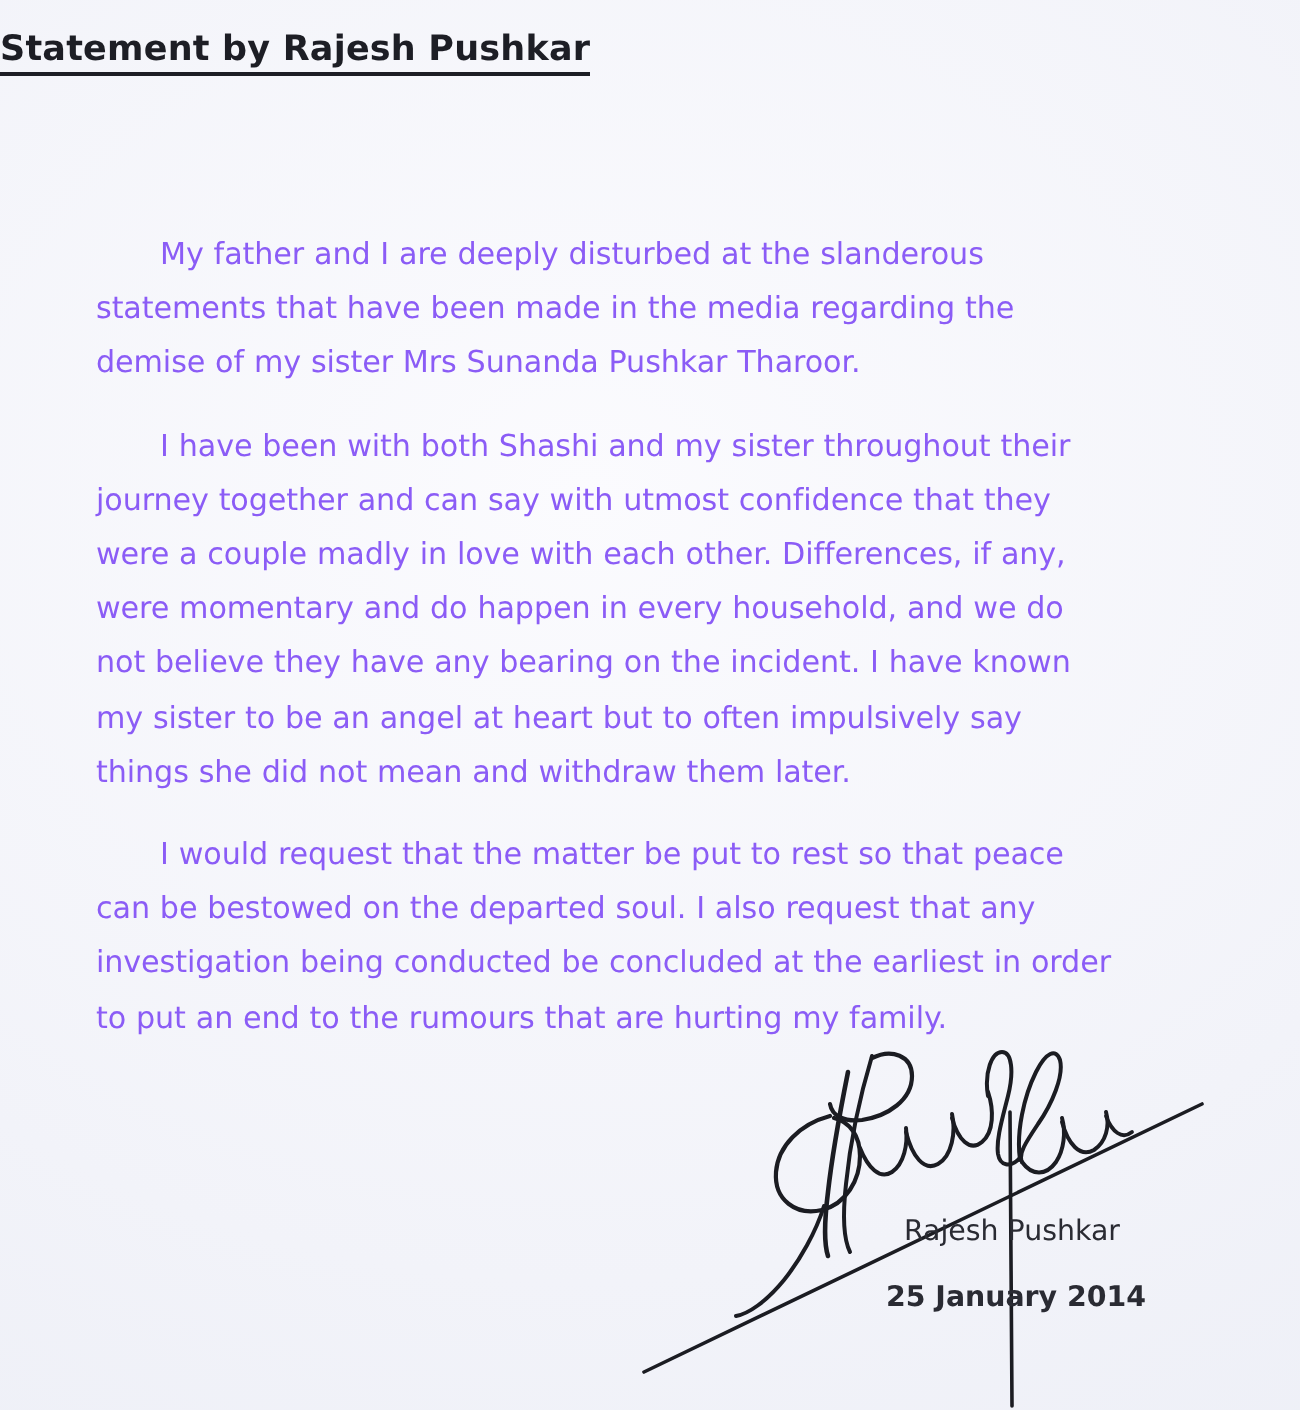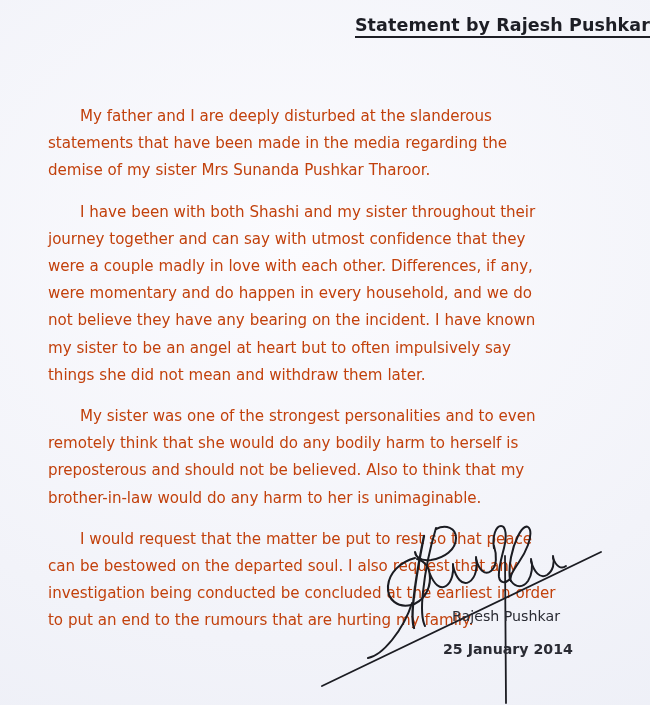--- a/index.html
+++ b/index.html
@@ -25,21 +25,21 @@
   .sheet {
     position: absolute;
     inset: 0;
   }
 
   .doc-title {
     position: absolute;
     left: 0;
     right: 0;
     top: 15px;
-    text-align: right;
+    text-align: left;
     font-size: 17.5px;
     font-weight: bold;
     letter-spacing: 0.1px;
     color: #1d1e25;
   }
   .doc-title span {
     border-bottom: 2px solid #1d1e25;
     padding-bottom: 1px;
   }
 
@@ -47,22 +47,22 @@
     position: absolute;
     left: 48px;
     top: 103px;
     width: 512px;
   }
 
   .para {
     font-size: 15.1px;
     line-height: 27.2px;
     text-indent: 32px;
-    margin: 0 0 14px 0;
-    color: #c2410c;
+    margin: 11px 0 14px 0;
+    color: #8b5cf6;
     letter-spacing: -0.05px;
     word-spacing: 0.2px;
   }
 
   
   .signature-block {
     position: absolute;
     left: 0;
     top: 0;
     width: 650px;
@@ -99,21 +99,20 @@
 
 <div class="sheet">
 
   <div class="doc-title">
     <span>Statement by Rajesh Pushkar</span>
   </div>
 
   <div class="body-text">
     <p class="para">My father and I are deeply disturbed at the slanderous statements that have been made in the media regarding the demise of my sister Mrs Sunanda Pushkar Tharoor.</p>
     <p class="para">I have been with both Shashi and my sister throughout their journey together and can say with utmost confidence that they were a couple madly in love with each other. Differences, if any, were momentary and do happen in every household, and we do not believe they have any bearing on the incident. I have known my sister to be an angel at heart but to often impulsively say things she did not mean and withdraw them later.</p>
-    <p class="para">My sister was one of the strongest personalities and to even remotely think that she would do any bodily harm to herself is preposterous and should not be believed. Also to think that my brother-in-law would do any harm to her is unimaginable.</p>
     <p class="para">I would request that the matter be put to rest so that peace can be bestowed on the departed soul. I also request that any investigation being conducted be concluded at the earliest in order to put an end to the rumours that are hurting my family.</p>
   </div>
 
   <div class="signature-block">
 
     <svg class="signature-svg" width="650" height="705" viewBox="0 0 650 705">
       <g fill="none" stroke="#1b1c22" stroke-linecap="round" stroke-linejoin="round">
 
         <path d="M424 536 C420 556 416 578 414 596 C412 612 412 622 414 628" stroke-width="2.3"></path>
         <path d="M436 528 C430 548 425 572 423 592 C421 610 422 620 425 626" stroke-width="2.0"></path>

